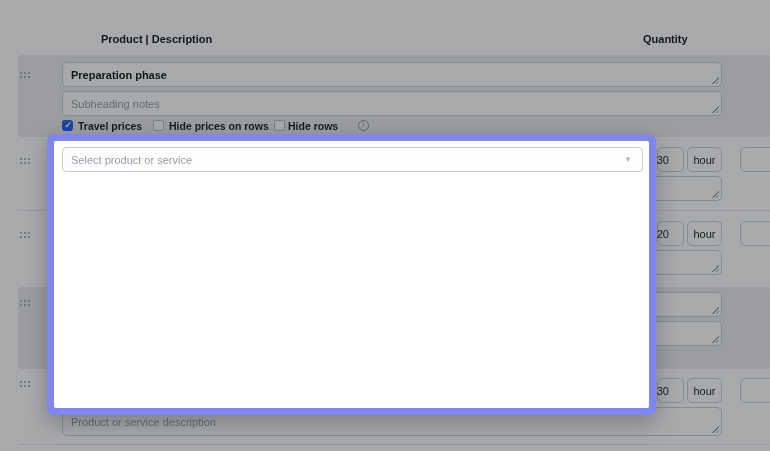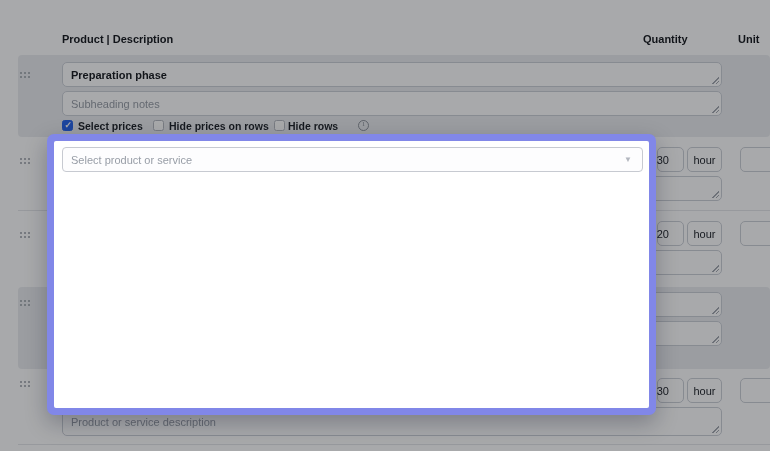--- a/index.html
+++ b/index.html
@@ -1,21 +1,21 @@
 <!DOCTYPE html>
 <html><head>
 <meta charset="utf-8">
 <style>
   * { margin:0; padding:0; box-sizing:border-box; }
   html,body { background:#777; }
   body { font-family:"Liberation Sans", sans-serif; }
   .screen { position:relative; width:770px; height:451px; background:#ffffff; overflow:hidden; }
 
   
-  .hdr-label { position:absolute; font-size:11px; font-weight:700; color:#14171c; line-height:14px; white-space:nowrap; }
+  .hdr-label { position:absolute; font-size:11px; font-weight:700; color:#14171c; line-height:14px; white-space:nowrap;margin-left:39px; }
   .hdr-group { position:absolute; display:flex; align-items:center; gap:4px; font-size:11px; font-weight:700; color:#14171c; line-height:14px; white-space:nowrap;flex-direction:column; }
   .hdr-caret { font-size:8px; color:#70747c; font-weight:400; transform:translateY(0.5px); }
 
   .section-block { position:absolute; background:#ebedf0; border-radius:4px; }
 
   .ta { position:absolute; background:#fff; border:1px solid #ccd0d7; border-radius:5px; display:flex; align-items:center; padding:0 8px; font-size:11px; }
   .ta .rz { position:absolute; right:2px; bottom:2px; width:7px; height:7px;
     background:linear-gradient(135deg, transparent 0 48%, #a3a8b0 48% 58%, transparent 58% 72%, #a3a8b0 72% 82%, transparent 82%); }
   .ta-value { font-weight:700; color:#15181d; }
   .ta-ph { color:#969ca5; }
@@ -70,21 +70,21 @@
   <div class="drag" style="left:20px; top:72px;"></div>
   <div class="ta" style="left:62px; top:62px; width:660px; height:25px;">
     <span class="ta-value">Preparation phase</span>
     <span class="rz"></span>
   </div>
   <div class="ta" style="left:62px; top:91px; width:660px; height:25px;">
     <span class="ta-ph">Subheading notes</span>
     <span class="rz"></span>
   </div>
   <div class="cb checked" style="left:62px; top:120px;"></div>
-  <div class="cb-label" style="left:78px; top:120px;">Select prices</div>
+  <div class="cb-label" style="left:78px; top:120px;">Travel prices</div>
   <div class="cb" style="left:153px; top:120px;"></div>
   <div class="cb-label" style="left:169px; top:120px;">Hide prices on rows</div>
   <div class="cb" style="left:274px; top:120px;"></div>
   <div class="cb-label" style="left:288px; top:120px;">Hide rows</div>
   <div class="info" style="left:358px; top:120px;"></div>
 
   <div class="drag" style="left:20px; top:158px;"></div>
   <div class="field" style="left:62px; top:147px; width:581px;"></div>
   <div class="field qty" style="left:657px; top:147px; width:27px;">30</div>
   <div class="field unit" style="left:687px; top:147px; width:35px;">hour</div>

